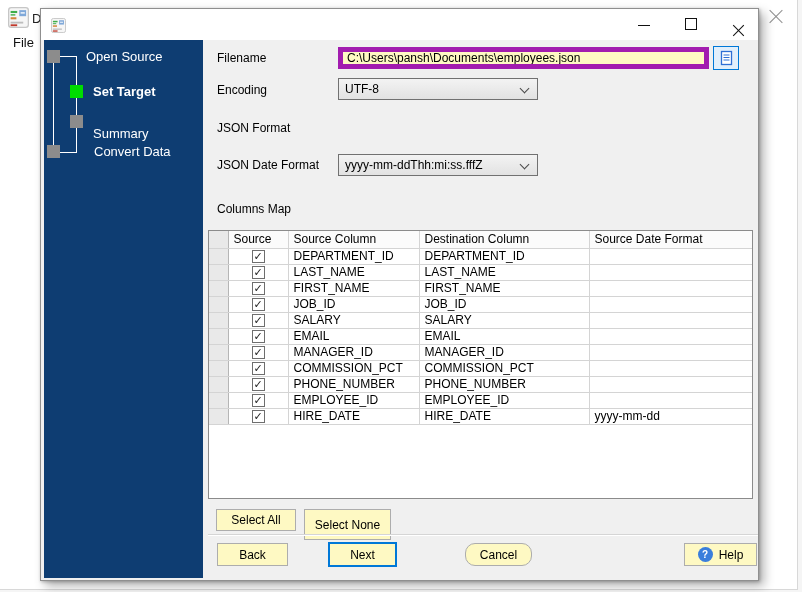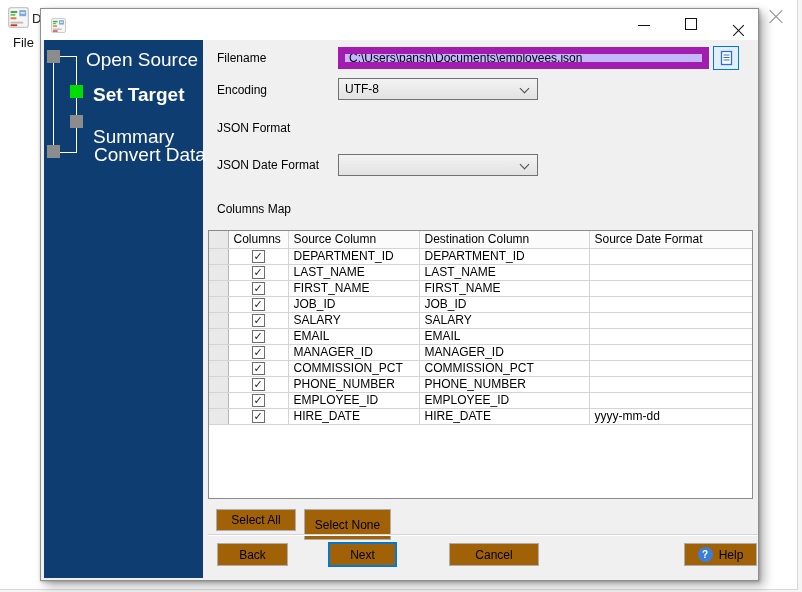--- a/index.html
+++ b/index.html
@@ -35,27 +35,27 @@
   .glyph-close { position:absolute; left:9px; top:11px; width:13px; height:13px; }
   .glyph-close::before, .glyph-close::after {
     content:""; position:absolute; left:-1px; top:6px; width:15px; height:1px; background:#111; }
   .glyph-close::before { transform:rotate(45deg); }
   .glyph-close::after  { transform:rotate(-45deg); }
 
   
   .sidebar { position:absolute; left:3px; top:31px; width:159px; height:538px; }
   .wiz-line { position:absolute; background:#ffffff; }
   .step-square { position:absolute; width:13px; height:13px; }
-  .step-label { position:absolute; color:#ffffff; font-size:19px; white-space:nowrap; }
+  .step-label { position:absolute; color:#ffffff; font-size:13px; white-space:nowrap; }
   .step-label.active { font-weight:bold; }
 
   
   .form-label { position:absolute; font-size:12px; color:#000; white-space:nowrap; }
   .text-input { position:absolute; left:297px; top:38px; width:371px; height:22px;
-    border:7px solid #a21caf; background:#c4b5fd; font:12px "Liberation Sans","DejaVu Sans",sans-serif;
+    border:5px solid #a21caf; background:#fef9c3; font:12px "Liberation Sans","DejaVu Sans",sans-serif;
     padding:0 4px; color:#000; }
   .browse-btn { position:absolute; left:672px; top:37px; width:26px; height:24px;
     background:#e2effb; border:1px solid #0078d7; display:flex; align-items:center; justify-content:center; }
   .dropdown { position:absolute; left:297px; width:200px; height:22px;
     background:linear-gradient(#f3f3f3,#e2e2e2); border:1px solid #717171; }
   .dropdown .dd-text { position:absolute; left:6px; top:3px; font-size:12px; white-space:nowrap; }
   .chev { position:absolute; right:9px; top:6px; width:7px; height:7px;
     border-right:1.4px solid #4a4a4a; border-bottom:1.4px solid #4a4a4a; transform:rotate(45deg); }
 
   
@@ -65,29 +65,29 @@
   .grid th, .grid td { height:16px; padding:0 0 0 5px; font-size:12px; font-weight:normal;
     text-align:left; border-right:1px solid #d4d4d4; border-bottom:1px solid #d4d4d4;
     overflow:hidden; white-space:nowrap; }
   .grid thead th { height:17px; background:#fbfbfb; }
   .grid .rowhdr { background:#e9e9e9; border-right:1px solid #b5b5b5; padding:0; }
   .grid td.chkcell { text-align:center; padding:0; }
   .checkbox { display:inline-block; width:13px; height:13px; border:1px solid #6e6e6e;
     background:#fff; line-height:11px; font-size:11px; color:#1a1a1a; vertical-align:middle; }
 
   
-  .btn { position:absolute; background:#a16207; border:1px solid #adadad;
+  .btn { position:absolute; background:#fef9c3; border:1px solid #adadad;
     display:flex; align-items:center; justify-content:center; font-size:12px; color:#000; }
   .btn-select-all  { left:175px; top:500px; width:80px; height:22px; }
   .btn-select-none { left:263px; top:500px; width:87px; height:31px; }
   .divider { position:absolute; left:167px; top:525px; width:550px; height:2px;
     border-top:1px solid #d5d5d5; border-bottom:1px solid #ffffff; }
   .btn-back   { left:176px; top:534px; width:71px; height:23px; }
   .btn-next   { left:287px; top:533px; width:69px; height:25px; border:2px solid #0078d7; }
-  .btn-cancel { left:408px; top:534px; width:90px; height:23px; }
+  .btn-cancel { left:424px; top:534px; width:67px; height:23px;border-radius:10px; }
   .btn-help   { left:643px; top:534px; width:73px; height:23px; }
   .help-q { display:inline-block; width:15px; height:15px; border-radius:50%;
     background:#3a7edc; color:#fff; font-size:10px; font-weight:bold; text-align:center;
     line-height:15px; margin-right:6px; }
 </style>
 </head>
 <body>
 
 <div id="canvas">
 
@@ -162,38 +162,39 @@
     <div class="form-label" style="left:176px; top:74px;">Encoding</div>
     <div class="dropdown" style="top:69px;">
       <span class="dd-text">UTF-8</span>
       <span class="chev"></span>
     </div>
 
     <div class="form-label" style="left:176px; top:112px;">JSON Format</div>
 
     <div class="form-label" style="left:176px; top:149px;">JSON Date Format</div>
     <div class="dropdown" style="top:145px;">
+      <span class="dd-text">yyyy-mm-ddThh:mi:ss.fffZ</span>
       <span class="chev"></span>
     </div>
 
     <div class="form-label" style="left:176px; top:193px;text-align:center;">Columns Map</div>
 
     <div class="grid-box">
       <table class="grid" id="grid-table">
         <colgroup>
           <col style="width:19px">
             <col style="width:60px">
             <col style="width:131px">
             <col style="width:170px">
             <col style="width:163px">
         </colgroup>
         <thead id="grid-head">
             <tr>
               <th class="rowhdr"></th>
-              <th>Columns</th>
+              <th>Source</th>
               <th>Source Column</th>
               <th>Destination Column</th>
               <th>Source Date Format</th>
             </tr>
           </thead>
         <tbody id="grid-body">
             <tr>
               <th class="rowhdr"></th>
               <td class="chkcell"><span class="checkbox">✓</span></td>
               <td>DEPARTMENT_ID</td>

